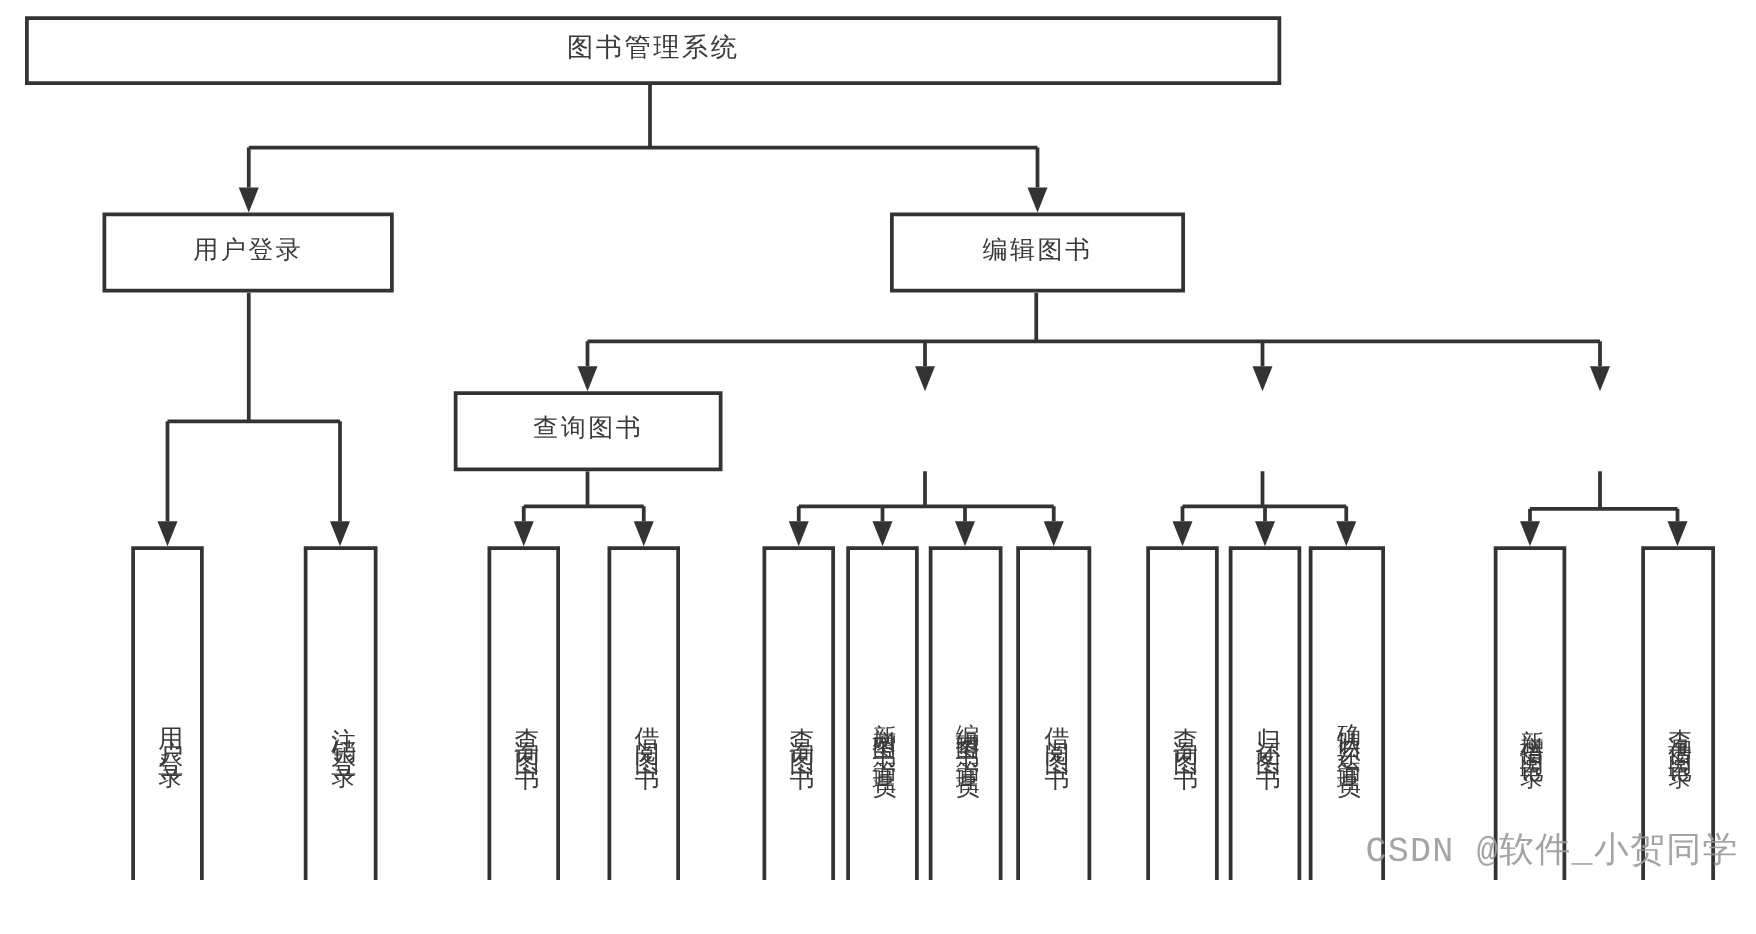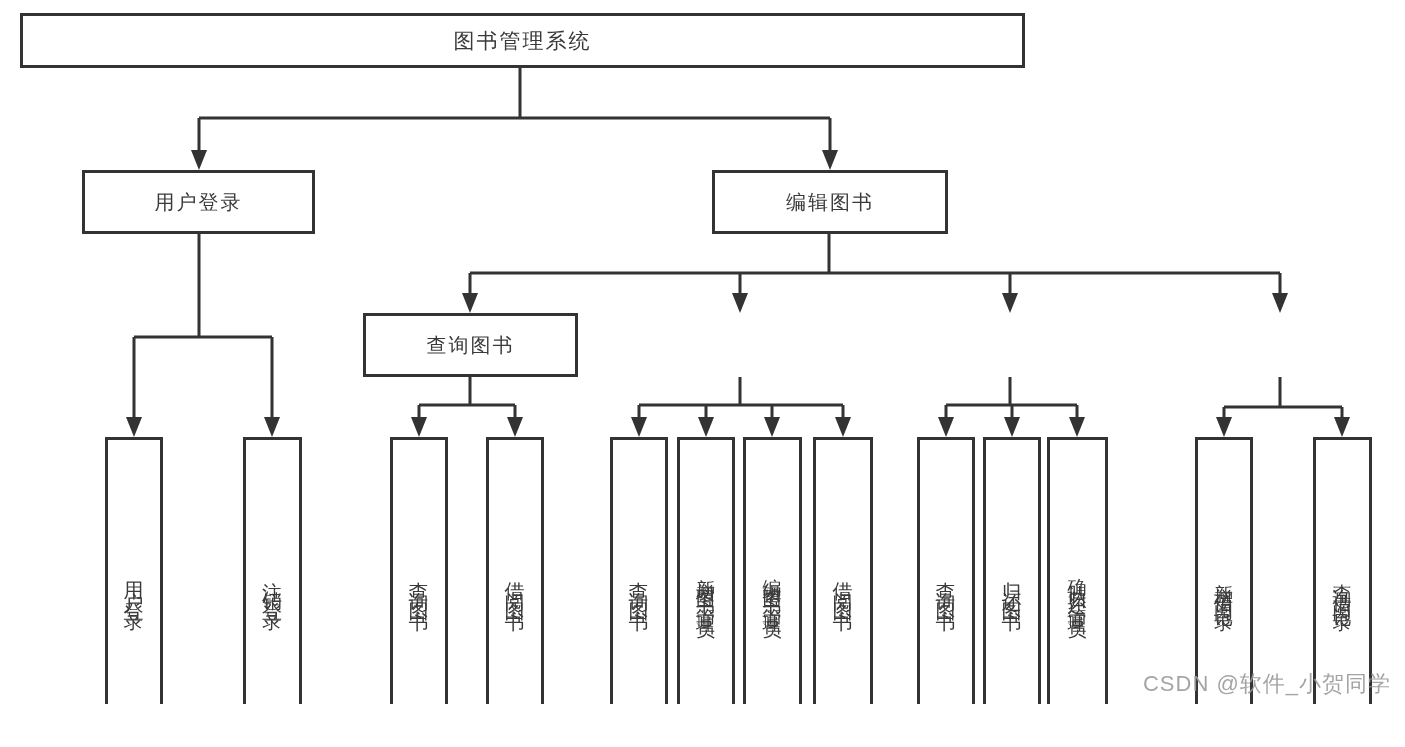--- a/index.html
+++ b/index.html
@@ -1,20 +1,20 @@
 <!DOCTYPE html>
 <html><head>
 <meta charset="utf-8">
 <style>
   html,body{margin:0;padding:0;background:#ffffff;}
   #stage{
     position:relative;
     width:1405px;height:704px;
     background:#ffffff;
-    font-family:Liberation Sans, sans-serif;
+    font-family:Liberation Mono, monospace;
     overflow:hidden;
   }
   .wires{position:absolute;left:0;top:0;pointer-events:none;}
   .wire{fill:none;stroke:#333333;stroke-width:3;}
   .arrowhead{fill:#333333;stroke:none;}
   .node{
     position:absolute;
     box-sizing:border-box;
     background:#ffffff;
     border:3px solid #333333;
@@ -29,21 +29,21 @@
   .node.title{font-size:21px;}
   .node.v{
     writing-mode:vertical-rl;
     font-size:20px;
     letter-spacing:10px;
   }
   .node.v.long{letter-spacing:6px;font-size:19px;}
   .watermark{
     position:absolute;
     right:14px;bottom:5px;
-    font-size:22px;
+    font-size:28px;
     color:#9b9b9b;
     opacity:.9;
     letter-spacing:1px;
   }
 </style>
 </head>
 <body>
 
 <div id="stage">
 

